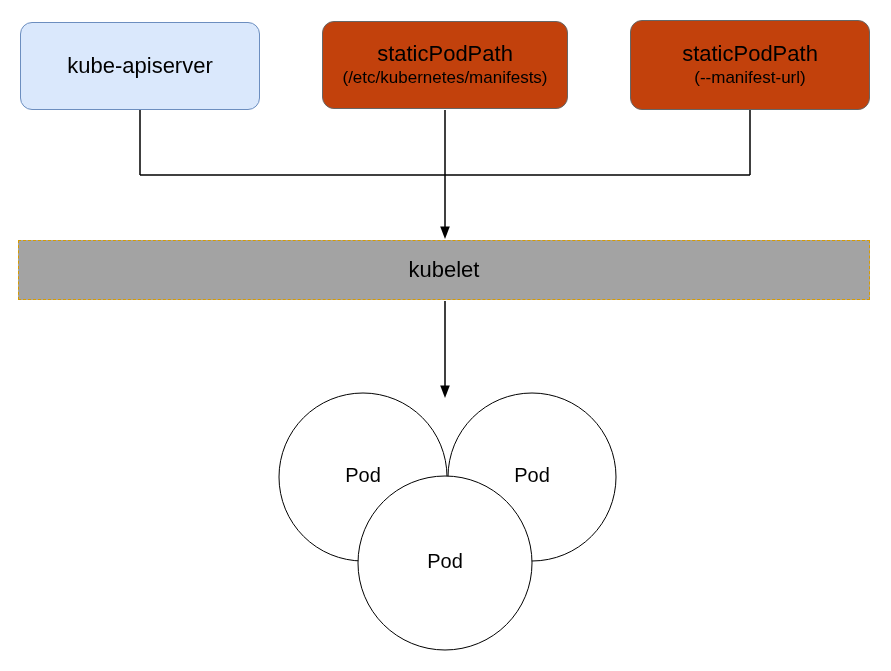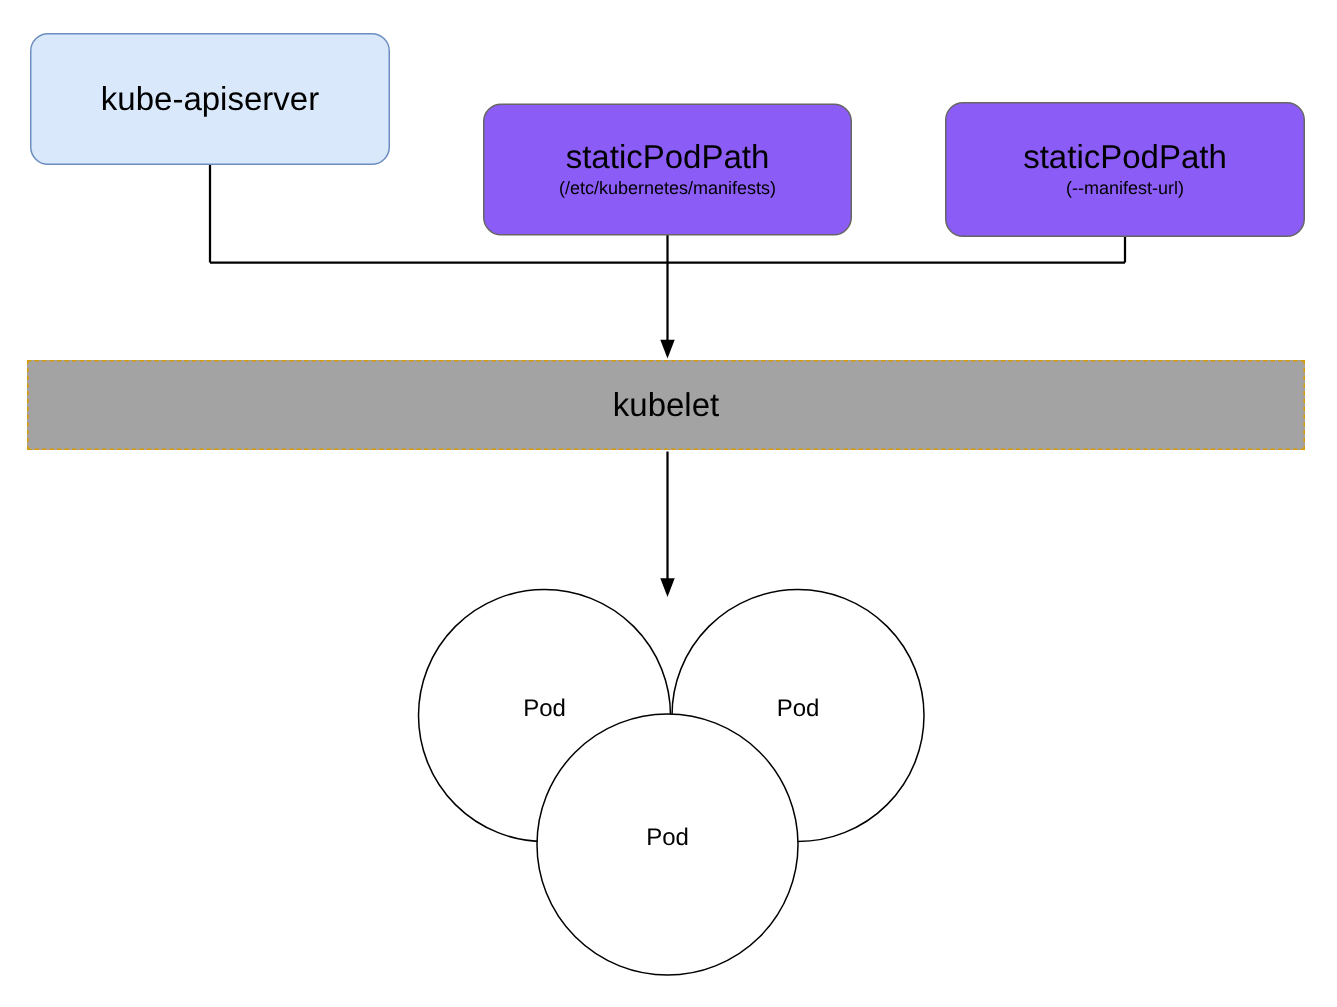--- a/index.html
+++ b/index.html
@@ -41,45 +41,44 @@
   }
   .node--config-path {
     left: 322px; top: 21px;
     width: 246px; height: 88px;
   }
   .node--config-url {
     left: 630px; top: 20px;
     width: 240px; height: 90px;
   }
   .node--config {
-    background: #8b5cf6;
+    background: #c2410c;
     border: 1px solid #666666;
     border-radius: 12px;
-    margin-top: 48px;
   }
   .node__title {
     font-size: 22px;
     line-height: 1.2;
   }
   .node__subtitle {
-    font-size: 12px;
+    font-size: 17px;
     line-height: 1.3;
   }
   .node--kubelet {
     left: 18px; top: 240px;
     width: 852px; height: 60px;
     background: #a3a3a3;
     border: 1px dashed #d79b00;
     font-size: 22px;
   }
   .pod-label {
     position: absolute;
     width: 120px;
     text-align: center;
-    font-size: 16px;
+    font-size: 20px;
     color: #000000;
   }
   .pod-label--left   { left: 303px; top: 464px; }
   .pod-label--right  { left: 472px; top: 464px; }
   .pod-label--bottom { left: 385px; top: 550px; }
 </style>
 </head>
 <body>
 
 <div class="canvas">

